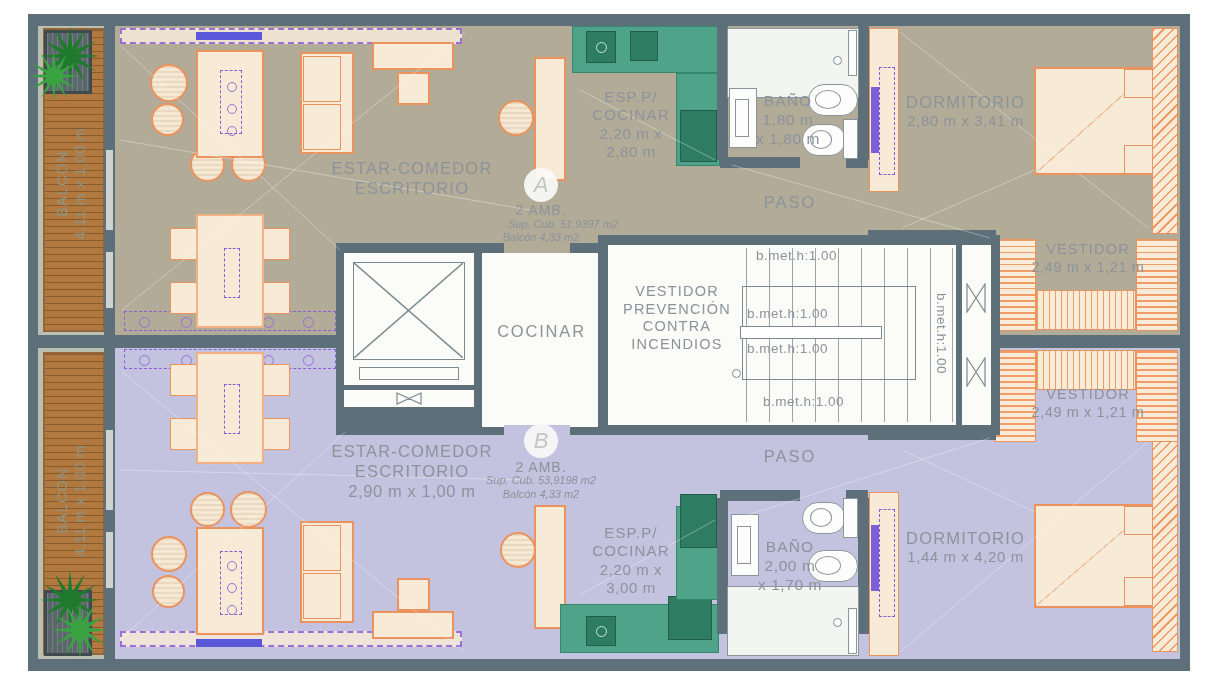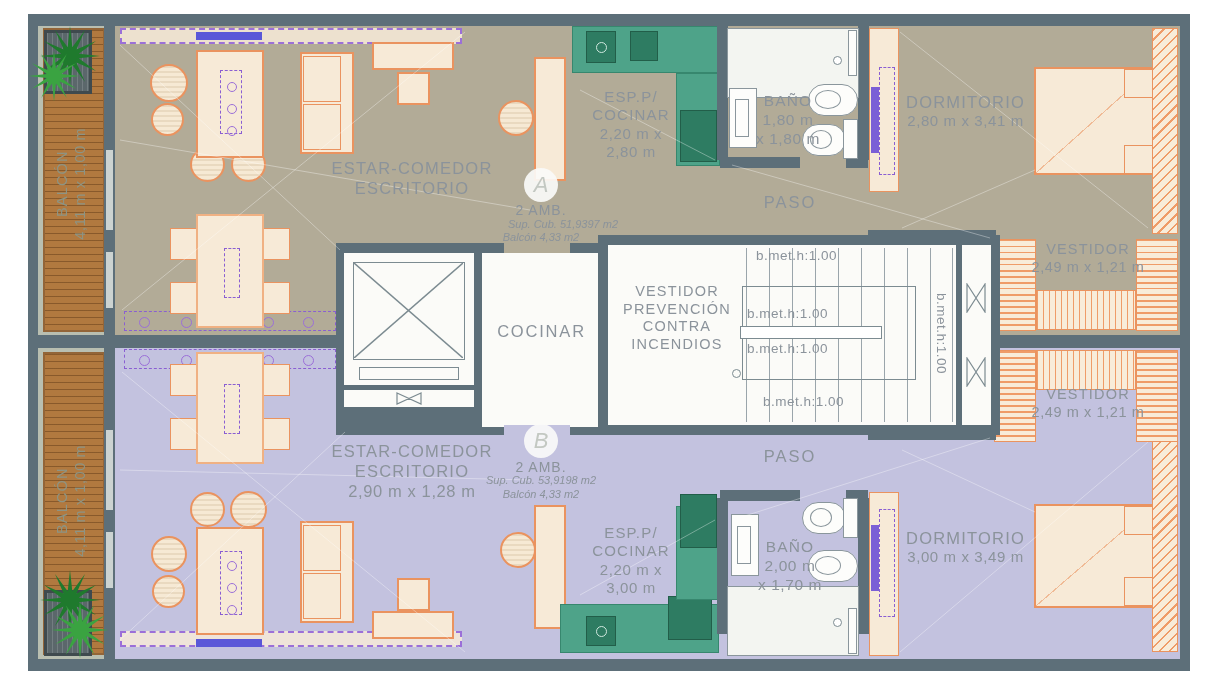--- a/index.html
+++ b/index.html
@@ -306,21 +306,21 @@
   </svg>
 
   <div class="lbl" style="left:328px;top:158px;width:168px;font-size:16.5px;">
     <span>ESTAR-COMEDOR</span>
     <span>ESCRITORIO</span>
   </div>
 
   <div class="lbl" style="left:328px;top:441px;width:168px;font-size:16.5px;">
     <span>ESTAR-COMEDOR</span>
     <span>ESCRITORIO</span>
-    <span class="dim">2,90 m x 1,28 m</span>
+    <span class="dim">2,90 m x 1,00 m</span>
   </div>
 
   <div class="lbl" style="left:583px;top:88px;width:96px;font-size:15px;">
     <span>ESP.P/</span>
     <span>COCINAR</span>
     <span class="dim">2,20 m x</span>
     <span class="dim">2,80 m</span>
   </div>
   <div class="lbl" style="left:583px;top:524px;width:96px;font-size:15px;">
     <span>ESP.P/</span>
@@ -339,21 +339,21 @@
     <span class="dim">2,00 m</span>
     <span class="dim">x 1,70 m</span>
   </div>
 
   <div class="lbl" style="left:888px;top:92px;width:155px;font-size:16.5px;">
     <span>DORMITORIO</span>
     <span class="dim" style="font-size:15px;">2,80 m x 3,41 m</span>
   </div>
   <div class="lbl" style="left:888px;top:528px;width:155px;font-size:16.5px;">
     <span>DORMITORIO</span>
-    <span class="dim" style="font-size:15px;">3,00 m x 3,49 m</span>
+    <span class="dim" style="font-size:15px;">1,44 m x 4,20 m</span>
   </div>
 
   <div class="lbl" style="left:750px;top:192px;width:80px;font-size:16.5px;letter-spacing:2px;">
     <span>PASO</span>
   </div>
   <div class="lbl" style="left:750px;top:446px;width:80px;font-size:16.5px;letter-spacing:2px;">
     <span>PASO</span>
   </div>
 
   <div class="lbl" style="left:1008px;top:241px;width:160px;font-size:14.5px;">

